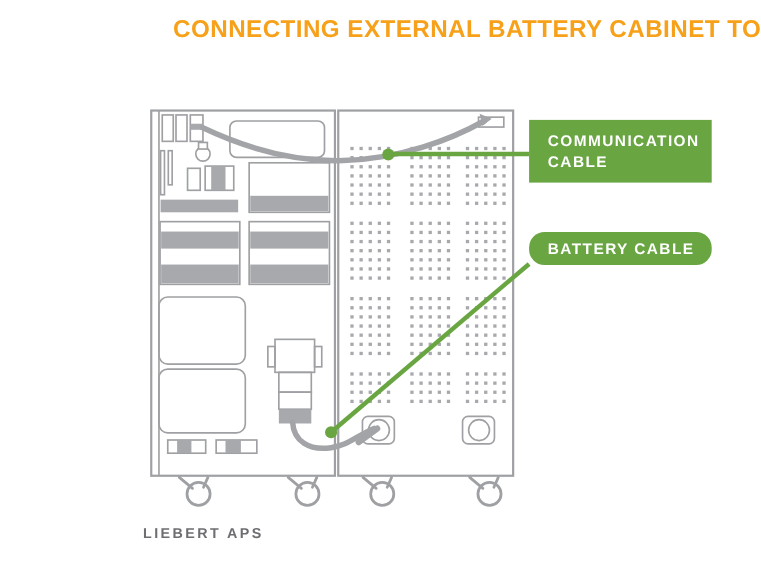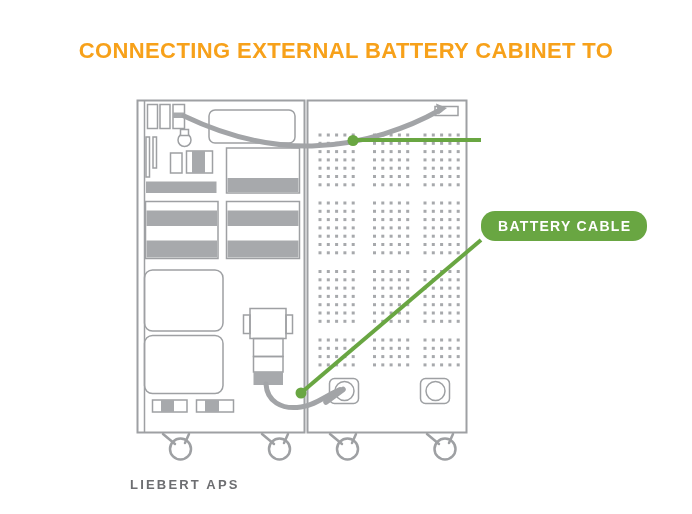--- a/index.html
+++ b/index.html
@@ -10,24 +10,23 @@
     --cable:#A2A4A7;
     --labelgray:#6D6E71;
     --bg:#FFFFFF;
   }
   html,body{margin:0;padding:0;background:#fff;}
   .stage{
     position:relative;width:692px;height:514px;background:var(--bg);
     overflow:hidden;font-family:"Liberation Sans",sans-serif;
   }
   .title{
-    position:absolute;top:15px;left:0;width:692px;text-align:center;
+    position:absolute;top:15px;left:0;width:692px;text-align:right;
     color:var(--orange);font-weight:bold;font-size:22px;line-height:24px;
     letter-spacing:0.4px;
-    margin-top:24px;
   }
   .art{position:absolute;top:0;left:0;}
   .outline{fill:none;stroke:var(--line);stroke-width:2;}
   .thin{fill:none;stroke:var(--line);stroke-width:1.5;}
   .thin-white{fill:#fff;stroke:var(--line);stroke-width:1.5;}
   .solid{fill:var(--fill);stroke:none;}
   .cable{fill:none;stroke:var(--cable);stroke-width:5;stroke-linecap:round;}
   .stub{fill:none;stroke:var(--cable);stroke-width:5.5;stroke-linecap:round;}
   .arrow{fill:var(--cable);stroke:none;}
   .leader{stroke:var(--green);stroke-width:4;}
@@ -535,19 +534,23 @@
     <line class="stub" x1="326" y1="402" x2="343" y2="389.5"></line>
 
     <g>
       <line class="leader" x1="353" y1="140" x2="481" y2="140"></line>
       <circle class="gdot" cx="353" cy="140.5" r="5.5"></circle>
       <line class="leader" x1="301.5" y1="392.5" x2="481" y2="240"></line>
       <circle class="gdot" cx="301" cy="393" r="5.5"></circle>
     </g>
   </svg>
 
+  <div class="callout callout-comm">
+    <span>COMMUNICATION</span>
+    <span>CABLE</span>
+  </div>
   <div class="callout callout-batt">
     <span>BATTERY CABLE</span>
   </div>
 
   <div class="cab-label cab-label-left">LIEBERT APS</div>
 
 </div>
 
 </body></html>

